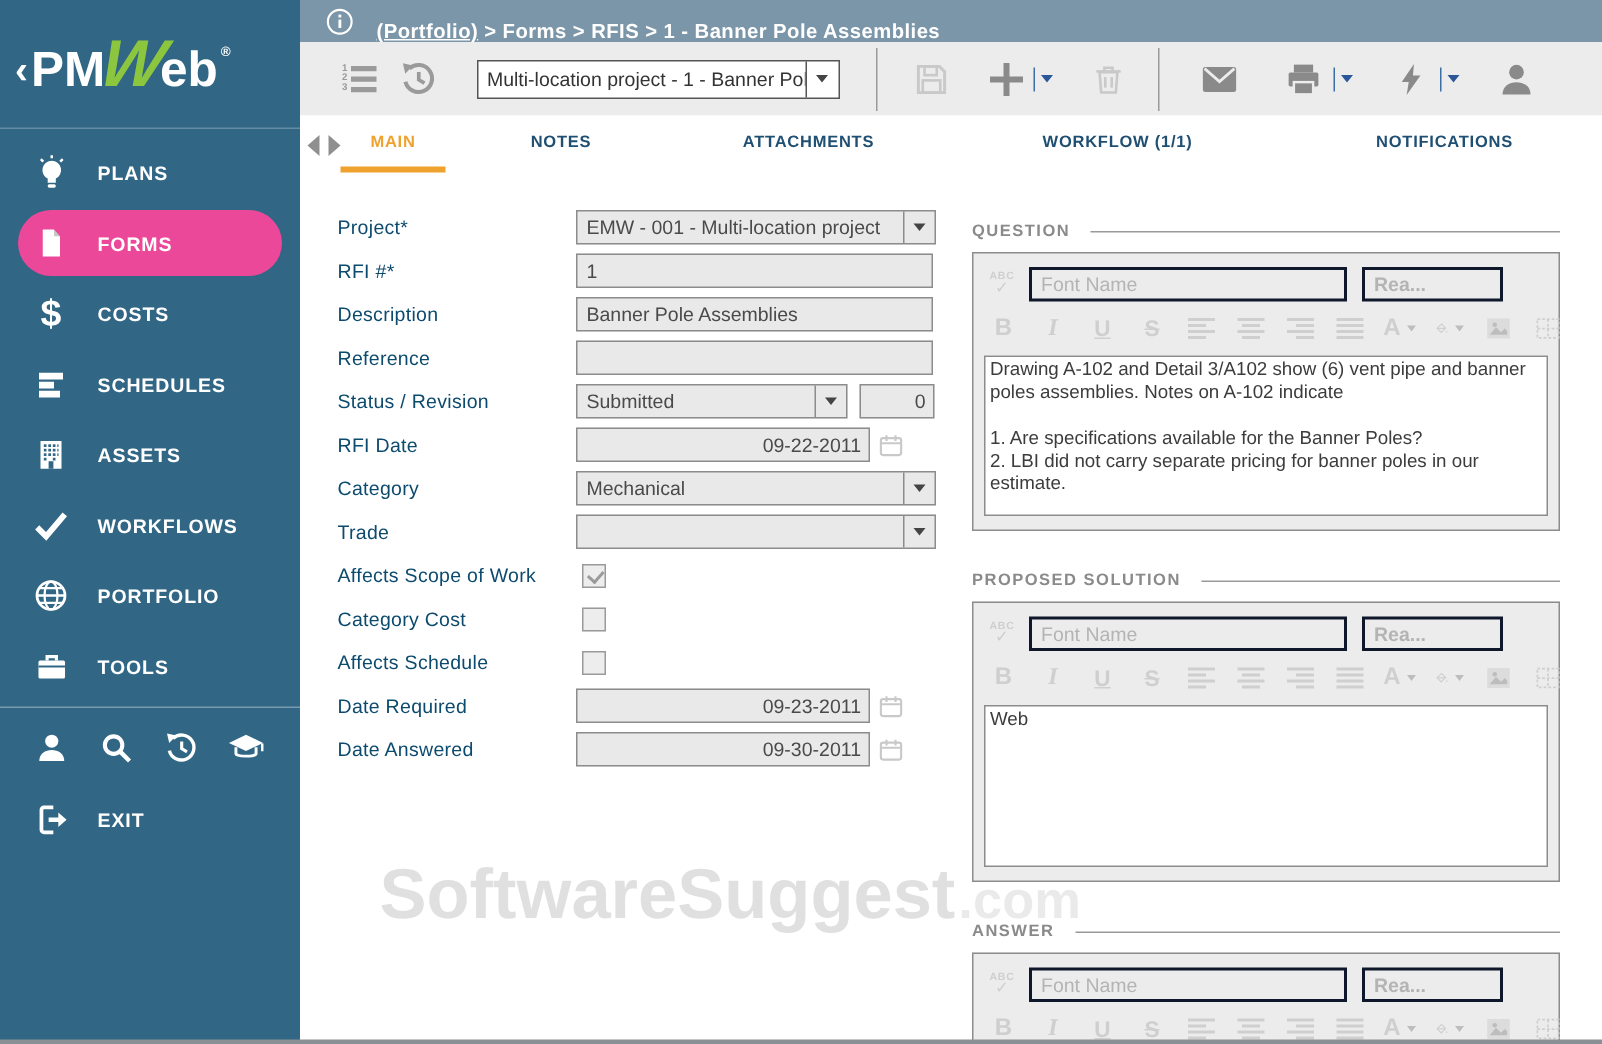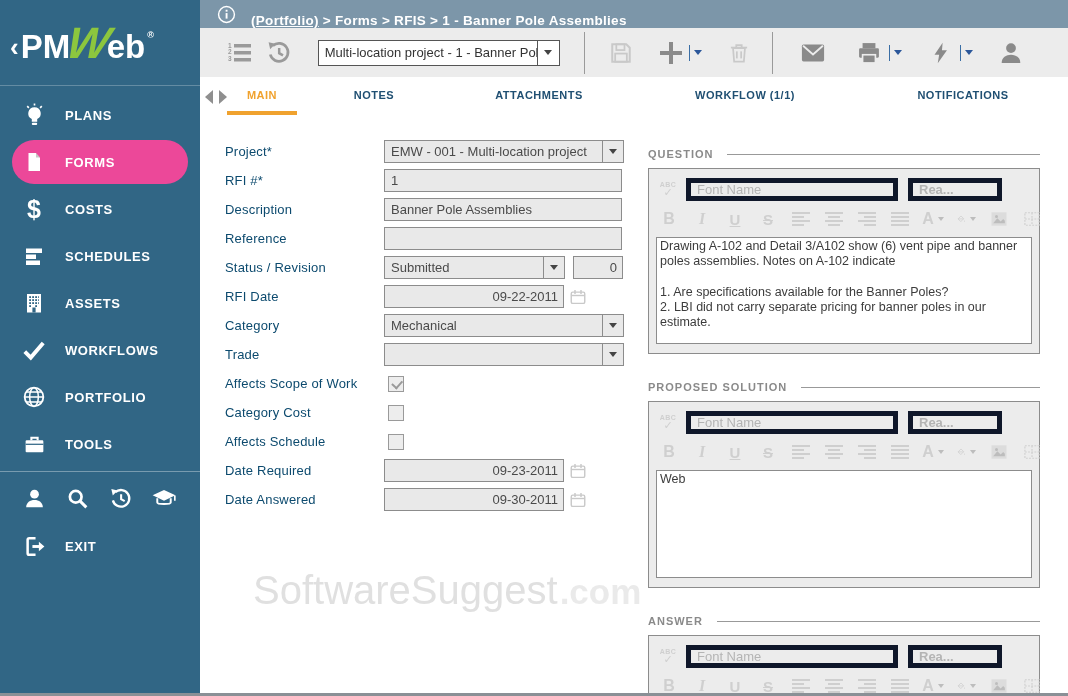--- a/index.html
+++ b/index.html
@@ -62,38 +62,38 @@
   
   .content { position:absolute; left:200px; top:115px; width:868px; height:581px; background:#fff; }
   .col-left { position:absolute; left:25px; top:22px; width:405px; }
   .frow { display:flex; align-items:center; height:29px; }
   .flabel { width:159px; font-size:13px; color:#0c4a6e; letter-spacing:0.2px; }
   .fld { background:#E9E9E9; border:1px solid #8C8C8C; height:23px; font-size:13px; color:#4a4a4a; display:flex; align-items:center; }
   .fld.sel { width:240px; justify-content:space-between; cursor:pointer; }
   .fld.sel .sval { padding-left:6px; white-space:nowrap; overflow:hidden; }
   .fld.sel .abtn { width:21px; align-self:stretch; border-left:1px solid #8C8C8C; display:flex; align-items:center; justify-content:center; }
   .fld.txt { width:238px; padding-left:6px; }
-  .fld.date { width:180px; justify-content:flex-end; padding-right:5px; }
+  .fld.date { width:196px; justify-content:flex-end; padding-right:5px; }
   .fld.num { width:50px; justify-content:flex-end; padding-right:5px; }
   .cal-ic { margin-left:5px; display:flex; align-items:center; }
   .checkbox { width:16px; height:16px; background:#EDEDED; border:1px solid #9a9a9a; margin-left:4px; position:relative; cursor:pointer; }
   .checkbox.checked::after { content:''; position:absolute; left:3px; top:3.5px; width:8px; height:4.5px; border-left:2px solid #9a9a9a; border-bottom:2px solid #9a9a9a; transform:rotate(-48deg); }
   .gap8 { width:8px; }
 
   
   .col-right { position:absolute; left:448px; top:30px; width:392px; }
   .sec-head { display:flex; align-items:center; height:18px; }
   .sec-head .t { font-size:11px; font-weight:700; color:#8a8a8a; letter-spacing:1px; white-space:nowrap; }
   .sec-head .ln { flex:1; border-top:1px solid #999; margin-left:14px; }
   .editor { margin-top:5px; background:#ECECEC; border:1px solid #8C8C8C; padding:6px 7px 9px 7px; }
   .ed-row1 { display:flex; align-items:center; height:28px; }
   .spellcheck { display:flex; flex-direction:column; align-items:center; width:24px; cursor:pointer; }
   .spellcheck .a { font-size:7px; font-weight:700; color:#cfcfcf; line-height:7px; letter-spacing:0.5px; }
   .spellcheck .c { font-size:11px; color:#cfcfcf; line-height:9px; }
-  .ed-inp { background:#ECECEC; border:5px solid #0f172a; height:23px; font-size:13px; color:#7a7a7a; font-family:"Liberation Sans",sans-serif; padding-left:6px; }
+  .ed-inp { background:#ECECEC; border:2px solid #0f172a; height:23px; font-size:13px; color:#7a7a7a; font-family:"Liberation Sans",sans-serif; padding-left:6px; }
   .ed-inp::placeholder { color:#B4B4B4; }
   .ed-font { width:212px; margin-left:6px; }
   .ed-size { width:94px; margin-left:10px;font-weight:bold; }
   .ed-row2 { display:flex; align-items:center; height:28px; margin-top:2px; padding-left:3px; }
   .ebtn { display:flex; align-items:center; justify-content:center; min-width:20px; height:22px; margin-right:13px; cursor:pointer; color:#cfcfcf; }
   .g-b { font-size:16px; font-weight:700; }
   .g-i { font-size:16px; font-style:italic; font-family:"Liberation Serif",serif; font-weight:700; }
   .g-u { font-size:15px; font-weight:700; text-decoration:underline; }
   .g-s { font-size:15px; font-weight:700; text-decoration:line-through; }
   .g-a { font-size:16px; font-weight:700; }
@@ -103,21 +103,21 @@
   .al-r { background-size:18px 2px,12px 2px,18px 2px,12px 2px; background-position:0 0,6px 4px,0 8px,6px 12px; }
   .al-j { background-size:18px 2px,18px 2px,18px 2px,18px 2px; background-position:0 0,0 4px,0 8px,0 12px; }
   .mini-arrow { width:0; height:0; border-left:3.5px solid transparent; border-right:3.5px solid transparent; border-top:4.5px solid #bdbdbd; margin-left:4px; }
   .ed-text { margin-top:4px; background:#fff; border:1px solid #8C8C8C; font-size:12.5px; color:#3c3c3c; line-height:1.22; padding:1px 3px; white-space:pre-wrap; overflow:hidden; cursor:text; }
   .h-q { height:107px; }
   .h-p { height:108px; }
   .gap-after { margin-bottom:24px; }
 
   
   .watermark { position:absolute; left:253px; top:568px; z-index:50; pointer-events:none; display:flex; align-items:baseline; color:rgba(130,130,130,0.25); }
-  .watermark .main { font-size:40px; font-weight:400; letter-spacing:0; }
+  .watermark .main { font-size:47px; font-weight:700; letter-spacing:0; }
   .watermark .suffix { font-size:35px; font-weight:700; color:rgba(140,140,140,0.18); margin-left:2px; }
   .hscroll { position:absolute; left:0; right:0; bottom:0; height:3px; background:#8a9096; z-index:60; }
 </style>
 </head>
 <body>
 
 <div id="app">
 
   <div class="sidebar">
     <div class="logo-wrap">

